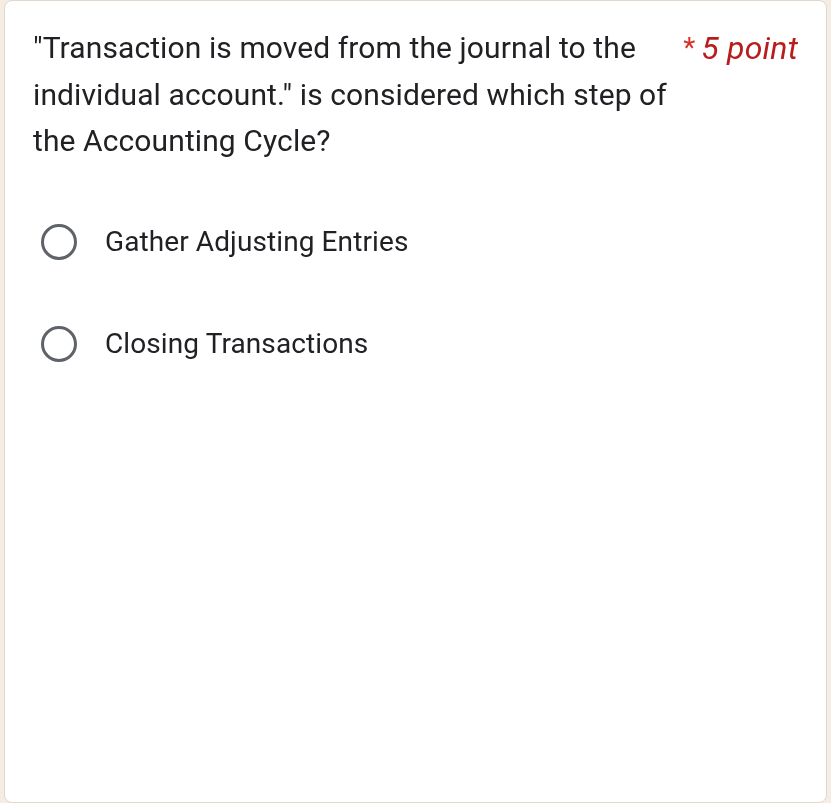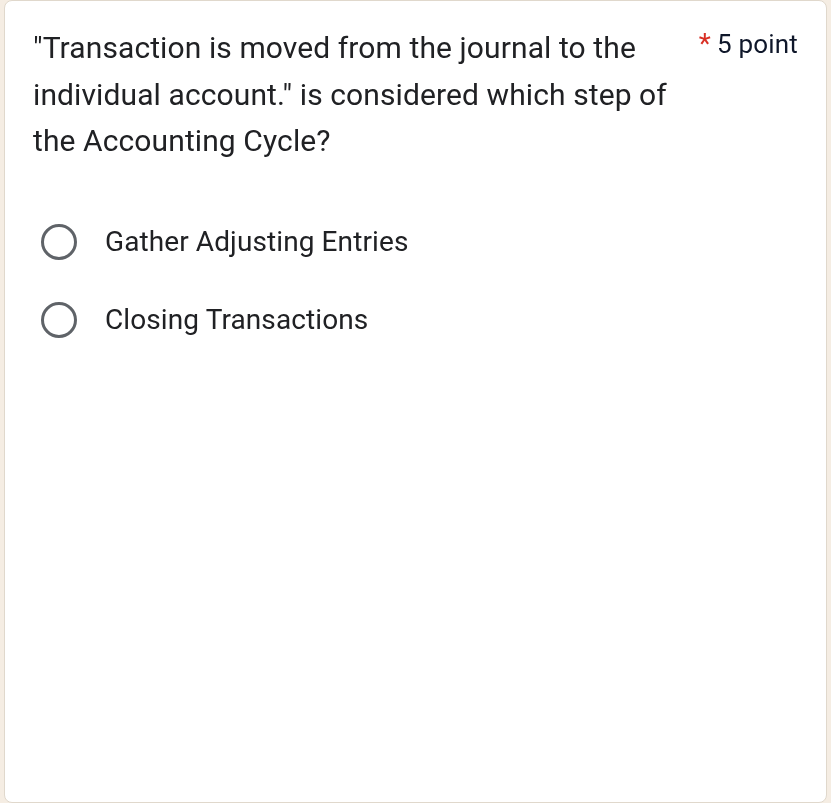--- a/index.html
+++ b/index.html
@@ -36,35 +36,36 @@
       letter-spacing: 0.1px;
       flex: 1;
     }
     .required-asterisk {
       color: #d93025;
       font-size: 28px;
       margin-right: 6px;
       line-height: 1;
     }
     .points-label {
-      color: #0f172a;
-      font-size: 26px;
+      color: #b91c1c;
+      font-size: 32px;
       white-space: nowrap;
       letter-spacing: 0.2px;
+      font-style: italic;
     }
     .header-meta {
       display: flex;
       align-items: center;
       white-space: nowrap;
       padding-top: 4px;
     }
     .options-container {
       display: flex;
       flex-direction: column;
-      gap: 20px;
+      gap: 44px;
       padding-left: 8px;
     }
     .option-row {
       display: flex;
       align-items: center;
       gap: 28px;
       cursor: pointer;
       padding: 8px 0;
     }
     .radio-circle {

